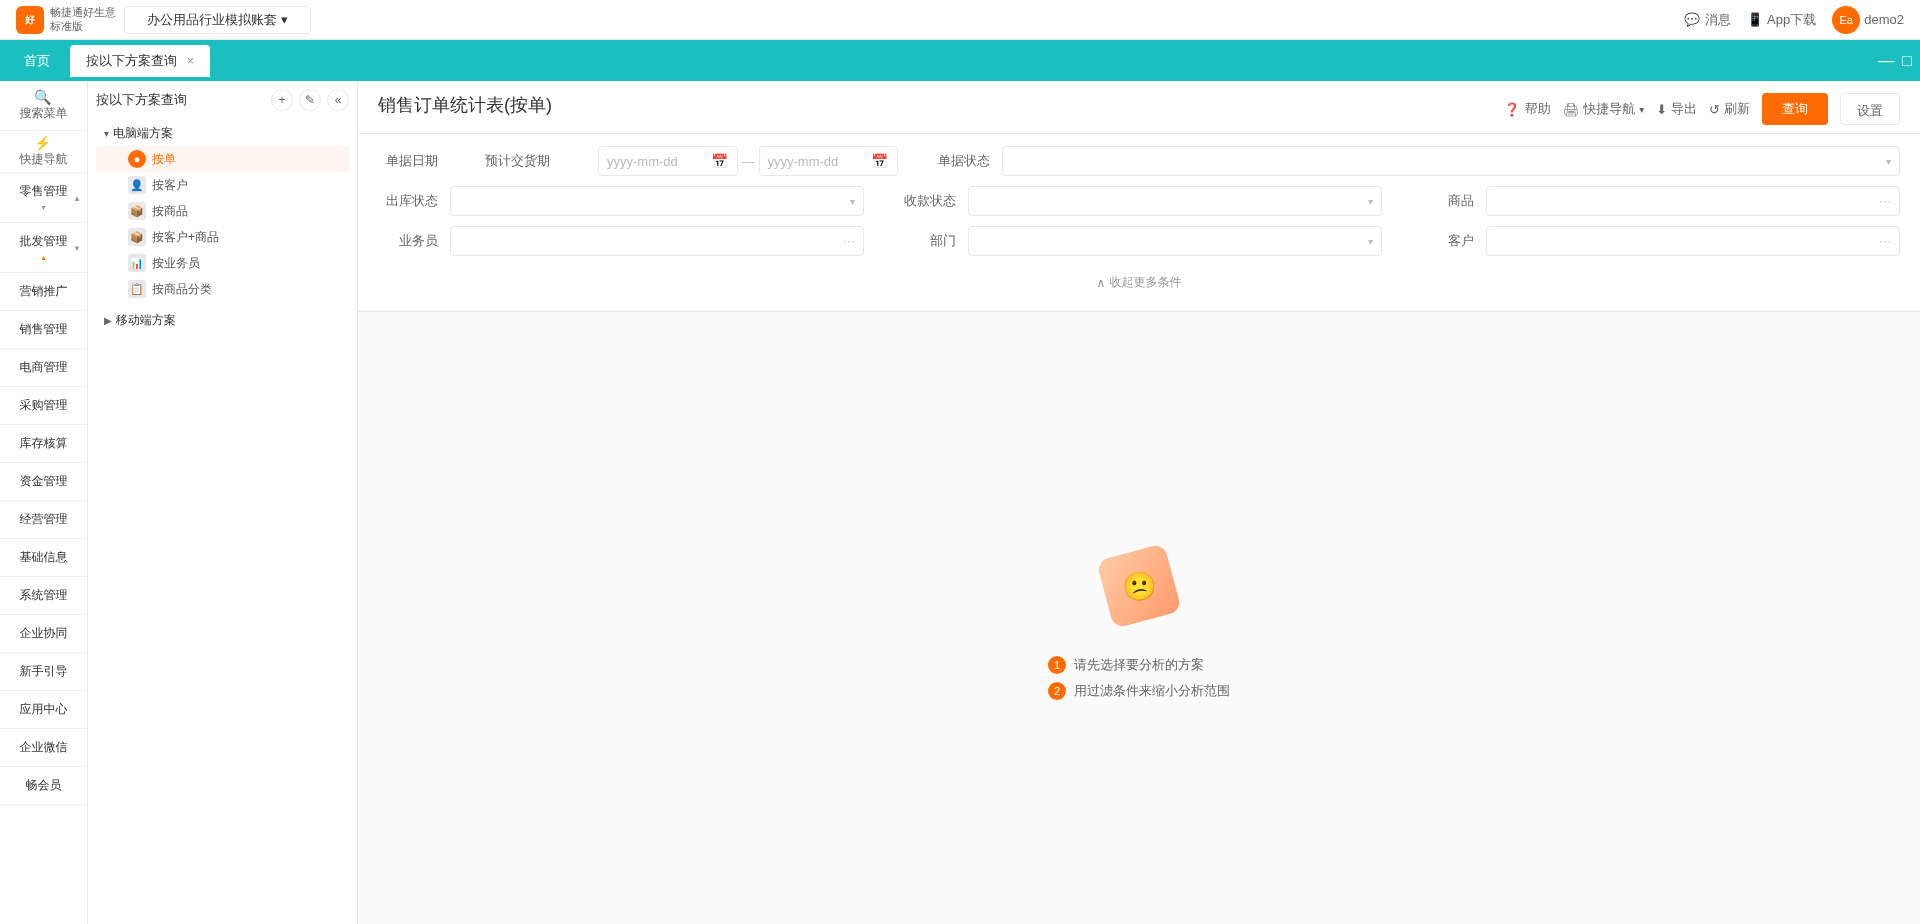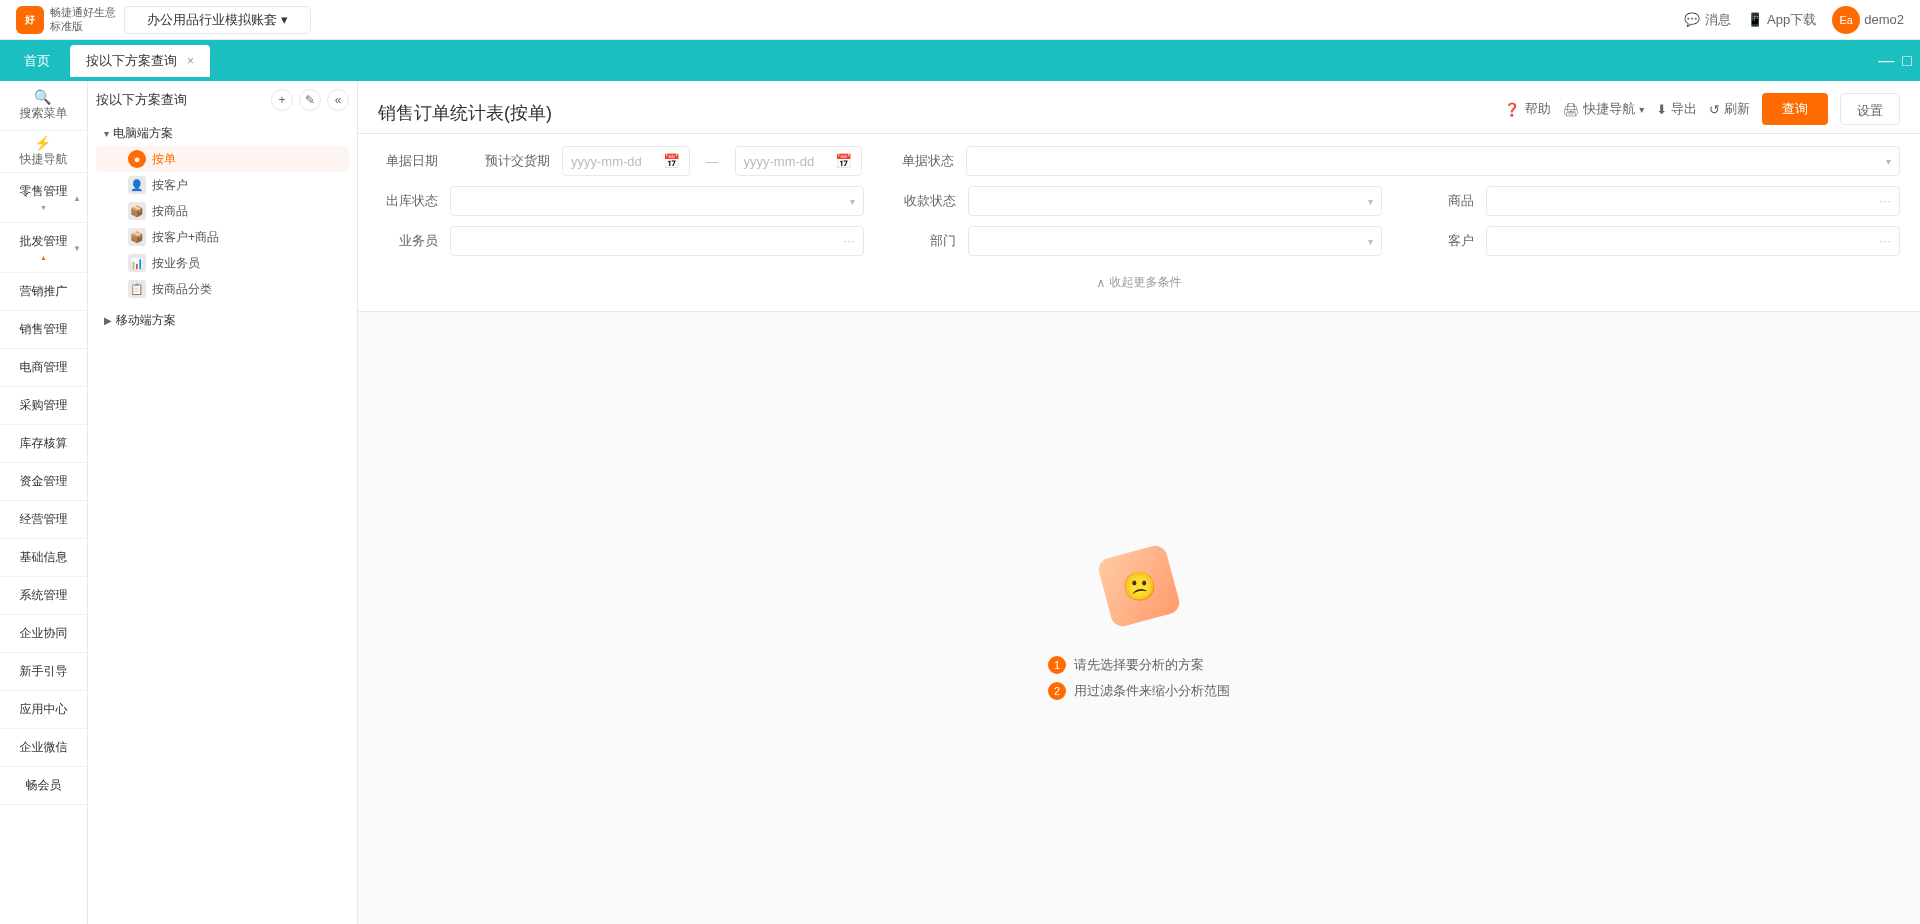--- a/index.html
+++ b/index.html
@@ -46,38 +46,38 @@
     .left-panel-actions { display: flex; gap: 6px; }
     .left-panel-btn { width: 22px; height: 22px; border-radius: 50%; border: 1px solid #e8e8e8; display: flex; align-items: center; justify-content: center; cursor: pointer; font-size: 12px; color: #666; background: #fff; }
     .schema-category { font-size: 12px; color: #333; padding: 6px 8px 4px; display: flex; align-items: center; gap: 4px; }
     .sub-item { padding: 4px 8px 4px 32px; cursor: pointer; display: flex; align-items: center; gap: 6px; border-radius: 4px; font-size: 12px; color: #555; }
     .sub-item.active { color: #ff6b00; background: #fff5f0; }
 
     
     .main-panel { flex: 1; display: flex; flex-direction: column; overflow: hidden; }
 
     
-    .page-header { padding: 12px 20px 8px; display: flex; align-items: flex-end; justify-content: space-between; background: #fff; border-bottom: 1px solid #e8e8e8; flex-shrink: 0; }
+    .page-header { padding: 12px 20px 8px; display: flex; align-items: flex-start; justify-content: space-between; background: #fff; border-bottom: 1px solid #e8e8e8; flex-shrink: 0; }
     .page-title { font-size: 18px; font-weight: 500; color: #333; }
     .page-actions { display: flex; align-items: center; gap: 12px; }
     .page-action-btn { display: flex; align-items: center; gap: 4px; font-size: 13px; color: #666; cursor: pointer; }
 
     
     .filter-area { background: #fff; padding: 12px 20px; border-bottom: 1px solid #e8e8e8; flex-shrink: 0; }
     .filter-row { display: flex; align-items: center; gap: 12px; margin-bottom: 10px; }
     .filter-row:last-child { margin-bottom: 0; }
     .filter-label { font-size: 13px; color: #666; white-space: nowrap; min-width: 60px; text-align: right; }
     .filter-date-group { display: flex; align-items: center; gap: 6px; }
     .date-btn { padding: 3px 10px; border: 1px solid #e8e8e8; border-radius: 4px; font-size: 12px; cursor: pointer; color: #666; background: #fff; }
     .date-btn.active { background: #ff6b00; color: white; border-color: #ff6b00; border-radius: 12px; }
     .date-range-text { font-size: 12px; color: #999; }
     .filter-input { flex: 1; height: 30px; border: 1px solid #e8e8e8; border-radius: 4px; padding: 0 8px; font-size: 13px; color: #333; background: #fff; display: flex; align-items: center; justify-content: space-between; cursor: pointer; }
     .filter-input-placeholder { color: #bbb; }
     .filter-select { flex: 1; height: 30px; border: 1px solid #e8e8e8; border-radius: 4px; padding: 0 8px; font-size: 13px; color: #bbb; background: #fff; display: flex; align-items: center; justify-content: space-between; cursor: pointer; }
-    .filter-col { display: flex; align-items: center; gap: 16px; flex: 1; }
+    .filter-col { display: flex; align-items: center; gap: 4px; flex: 1; margin-left: 36px; }
     .btn-query { height: 32px; padding: 0 20px; background: #ff6b00; color: white; border: none; border-radius: 4px; font-size: 13px; cursor: pointer; }
     .btn-setting { height: 32px; padding: 8px 16px; background: #fff; color: #666; border: 1px solid #e8e8e8; border-radius: 4px; font-size: 13px; cursor: pointer; }
     .collapse-more { text-align: center; padding: 8px; cursor: pointer; color: #999; font-size: 12px; display: flex; align-items: center; justify-content: center; gap: 4px; }
 
     
     .empty-state { flex: 1; display: flex; flex-direction: column; align-items: center; justify-content: center; background: #fafafa; padding: 40px; }
     .empty-icon { width: 100px; height: 100px; margin-bottom: 20px; position: relative; }
     .empty-icon-box { width: 70px; height: 70px; background: linear-gradient(135deg, #ffcba4, #ff9a6c); border-radius: 12px; transform: rotate(-15deg); position: absolute; top: 15px; left: 15px; display: flex; align-items: center; justify-content: center; }
     .empty-icon-face { font-size: 28px; transform: rotate(15deg); }
     .empty-tips { display: flex; flex-direction: column; gap: 8px; }

